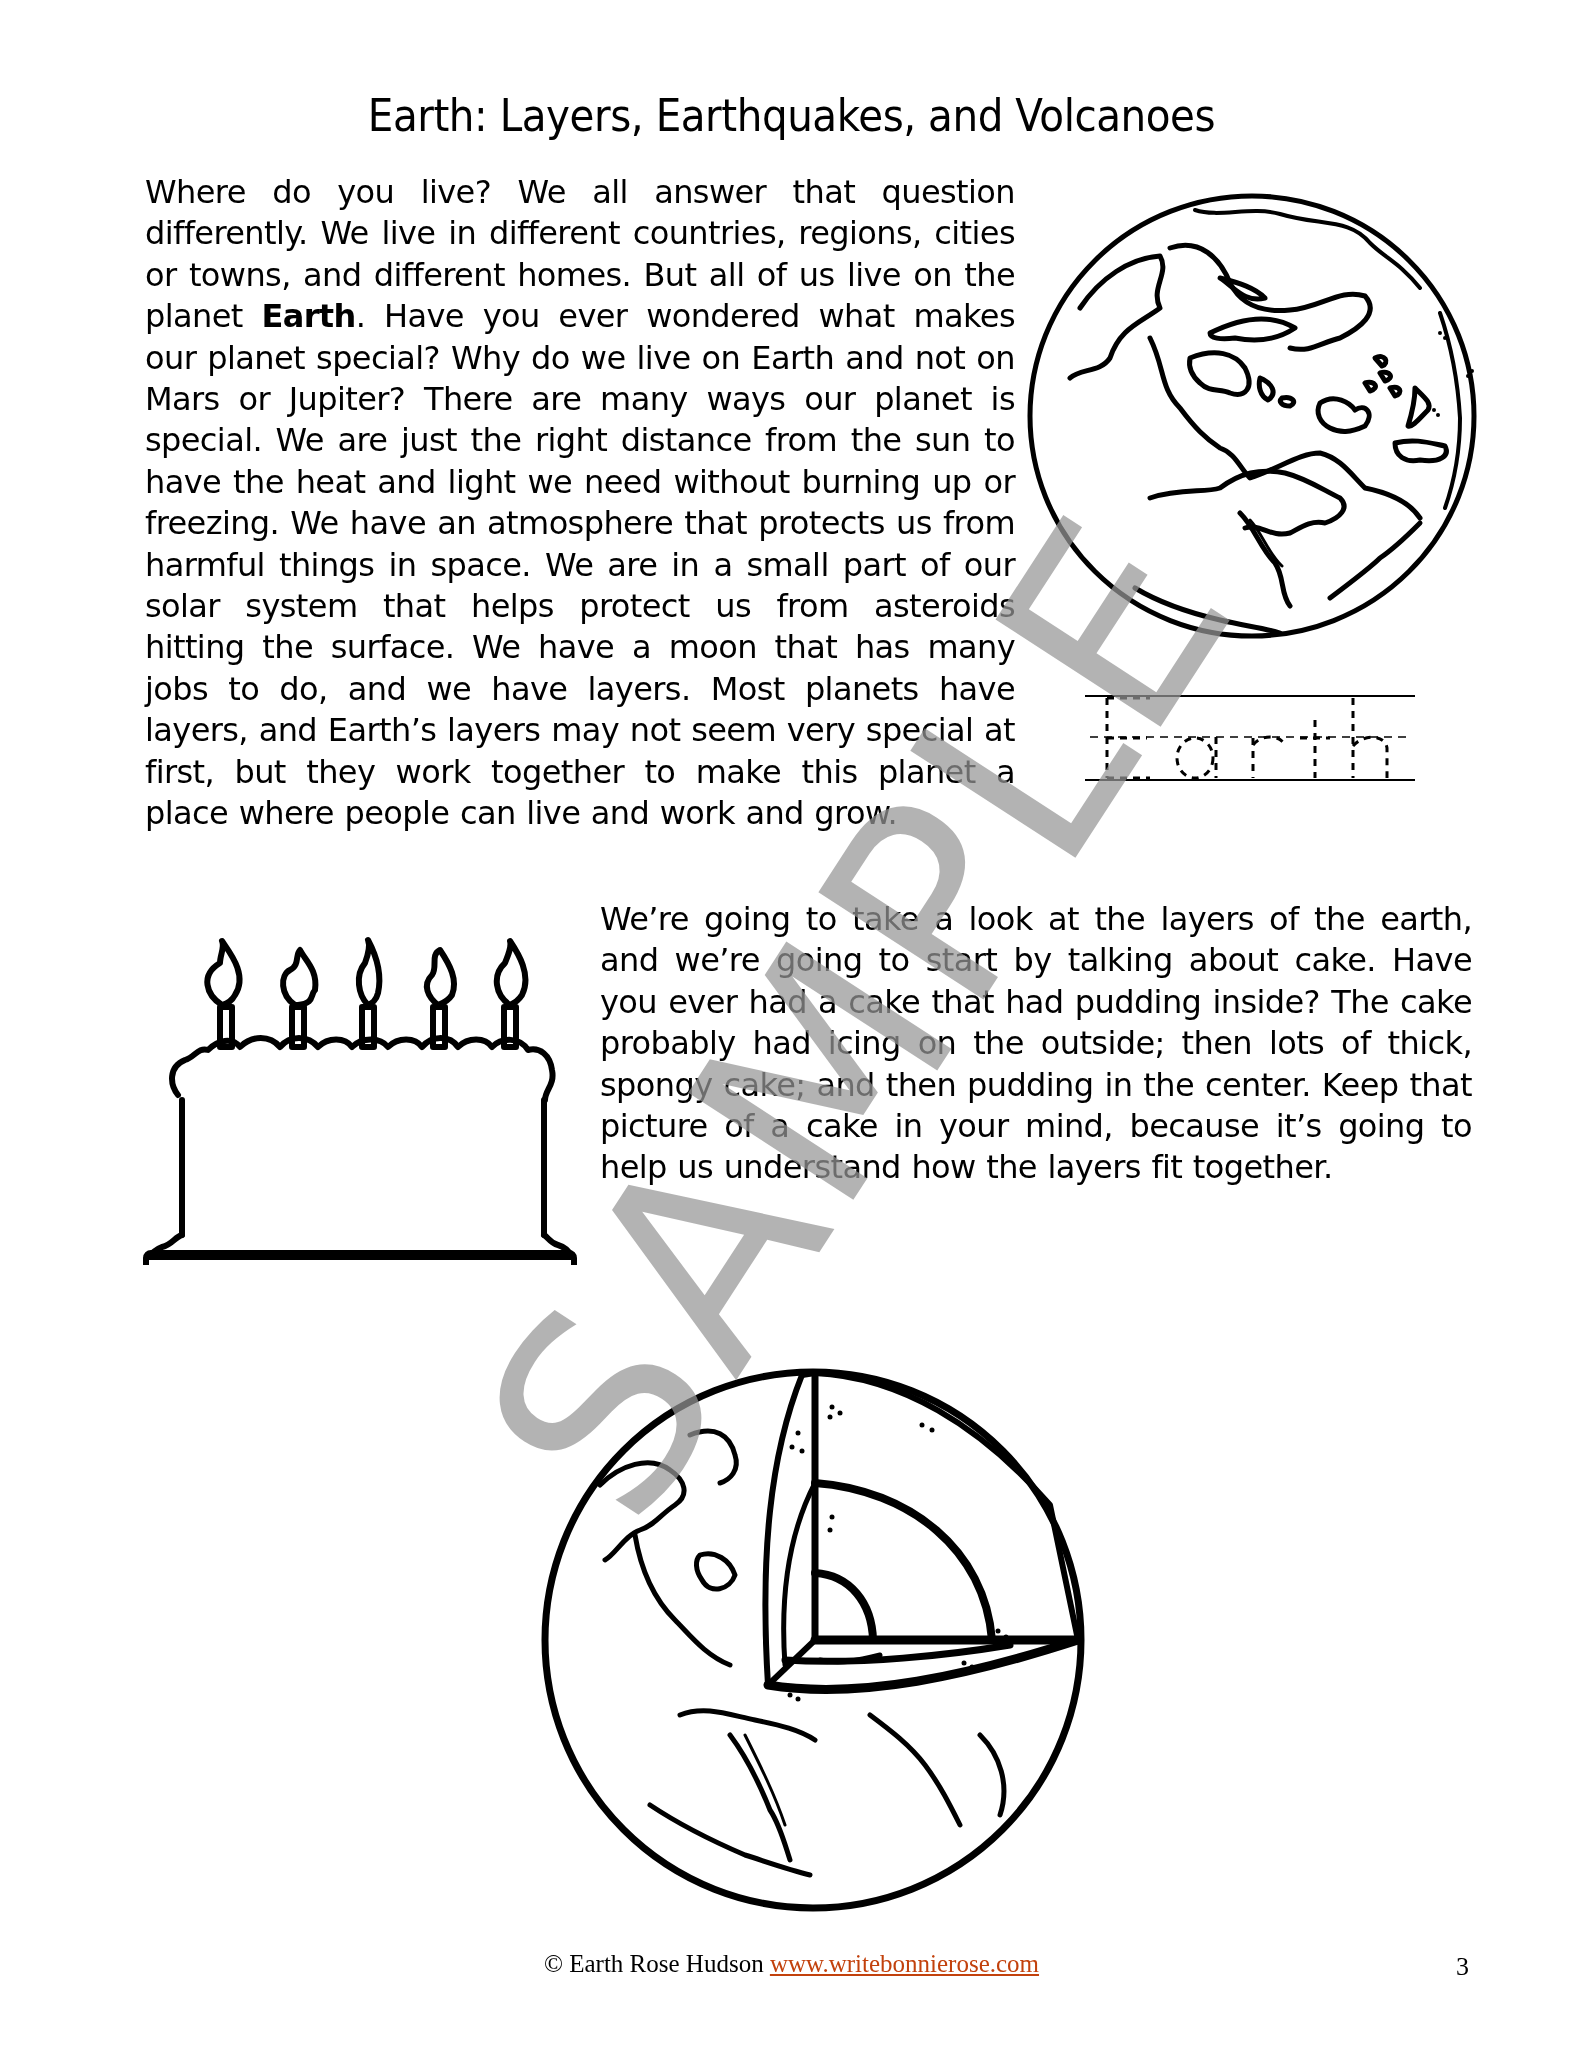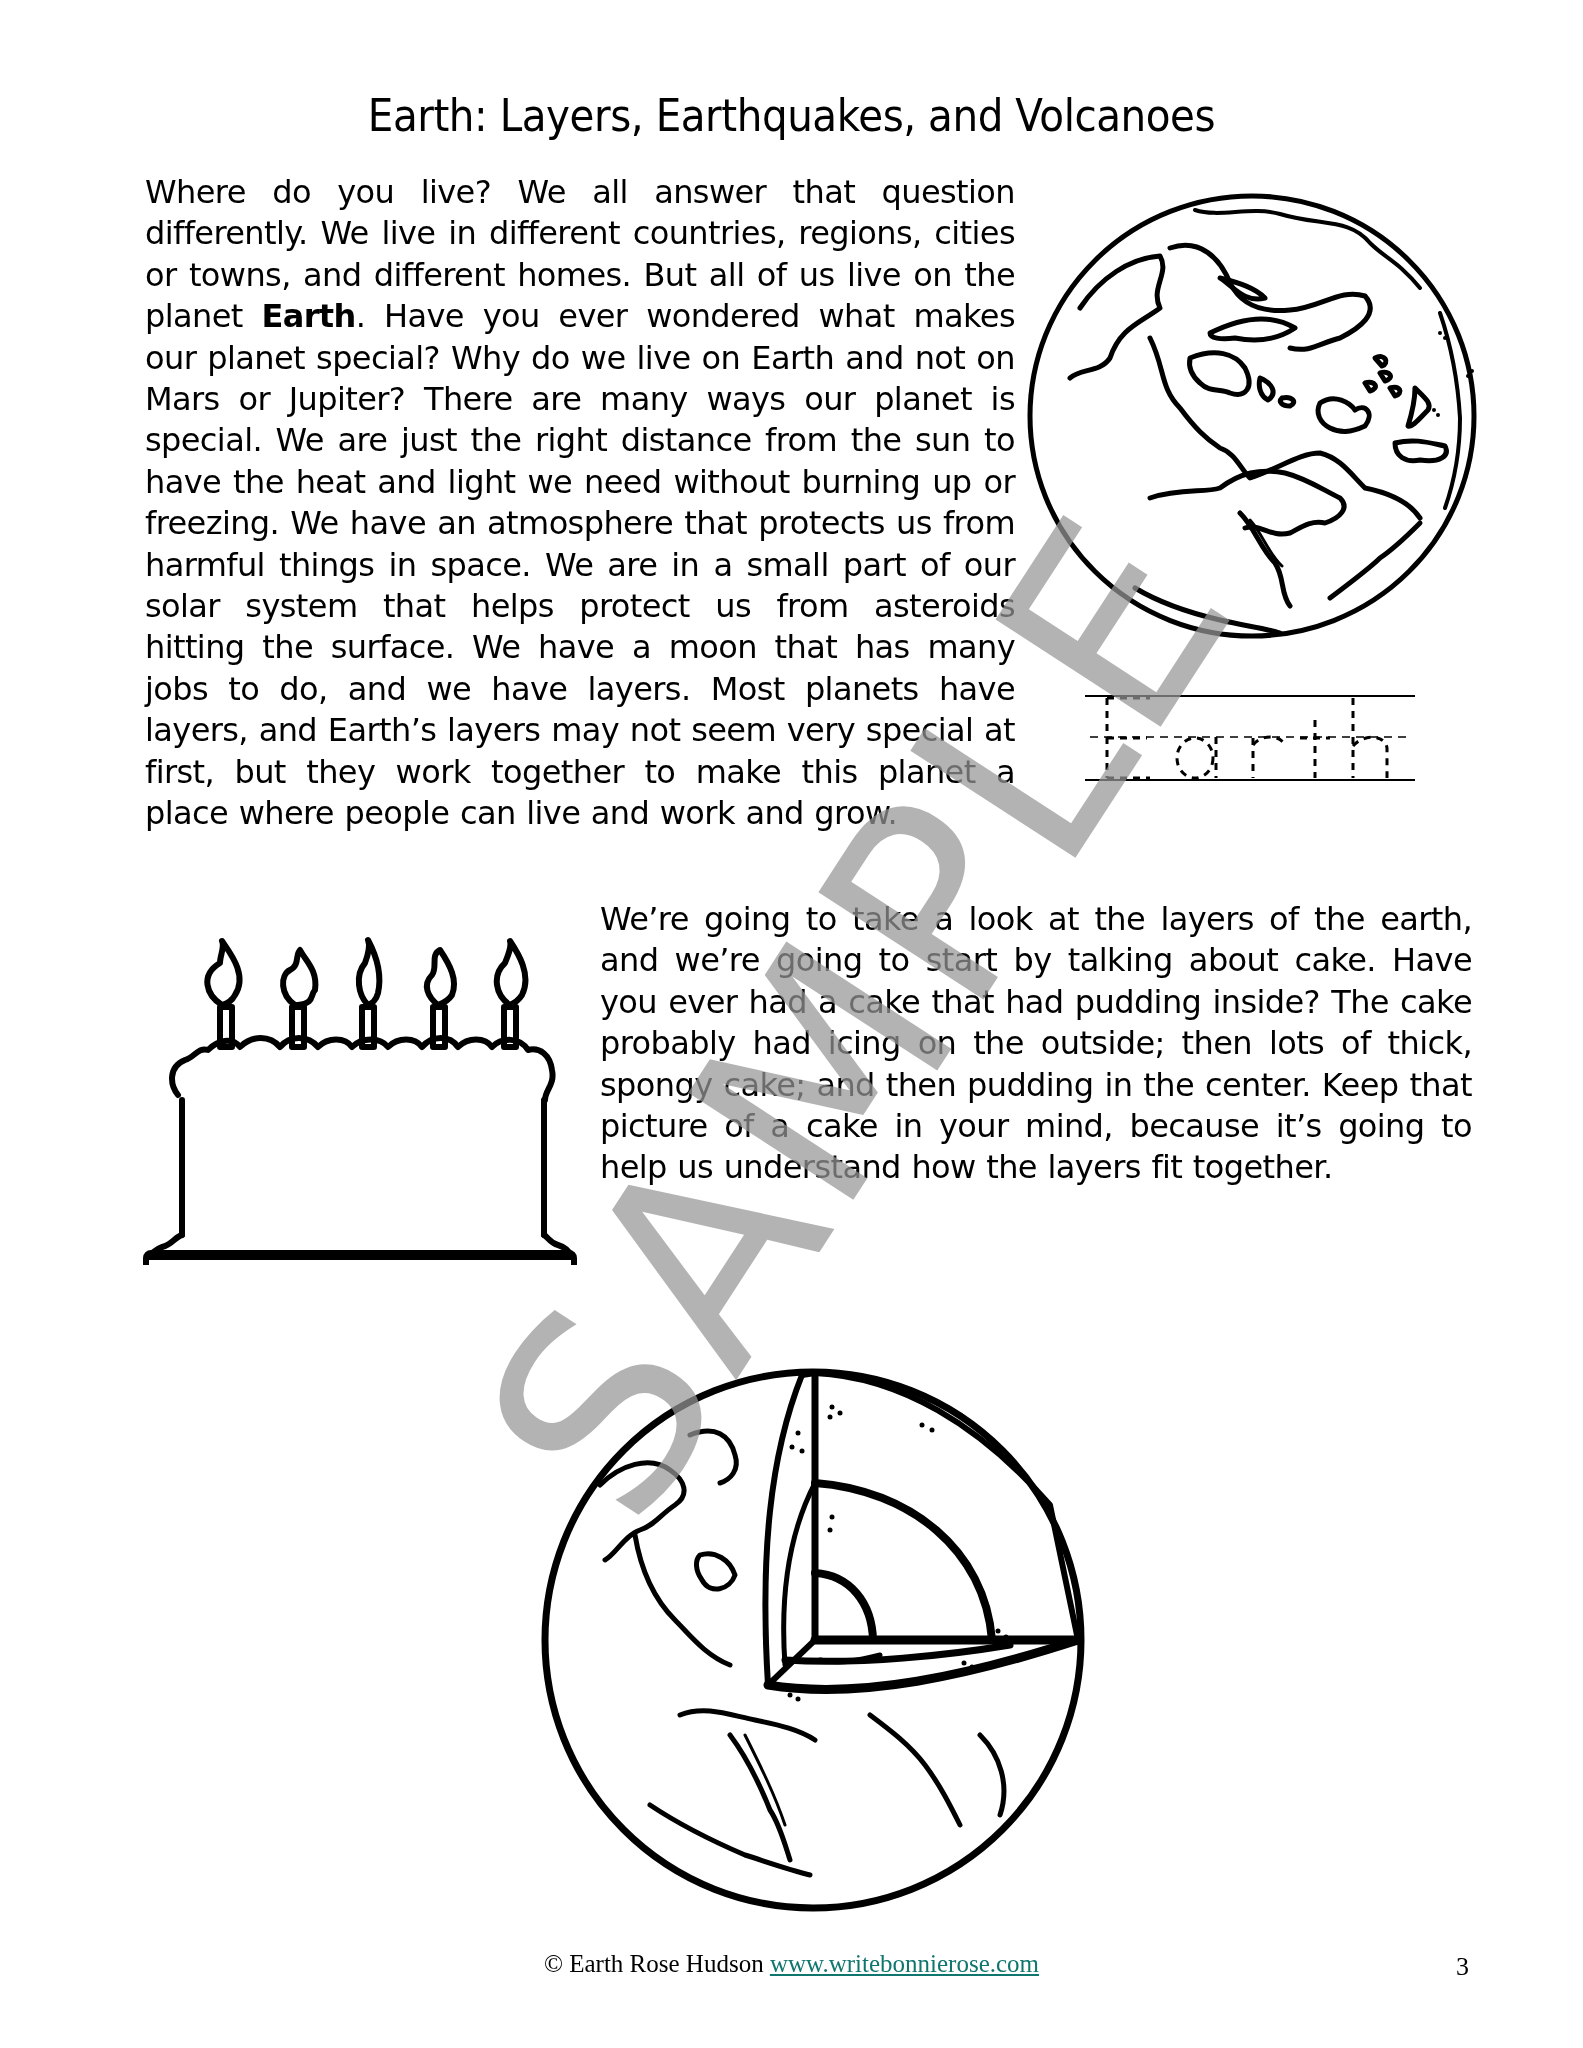--- a/index.html
+++ b/index.html
@@ -26,21 +26,21 @@
     .watermark {
       position: absolute; left: 330px; top: 930px; width: 1000px; text-align: center;
       font-size: 270px; line-height: 270px; color: rgba(150,150,150,0.72);
       transform: rotate(-57deg); transform-origin: center; letter-spacing: 6px;
       font-family: "DejaVu Sans", sans-serif; pointer-events: none;
     }
     .footer {
       position: absolute; left: 0; top: 1950px; width: 1583px; text-align: center;
       font-family: "Liberation Serif", serif; font-size: 25px;
     }
-    .footer a { color: #0f766e; text-decoration: underline; }
+    .footer a { color: #c2410c; text-decoration: underline; }
     .pagenum {
       position: absolute; left: 1456px; top: 1952px;
       font-family: "Liberation Serif", serif; font-size: 26px;
     }
   </style>
 </head>
 <body>
 
 <h1 class="title" style="margin:0;font-weight:normal;">Earth: Layers, Earthquakes, and Volcanoes</h1>
 

